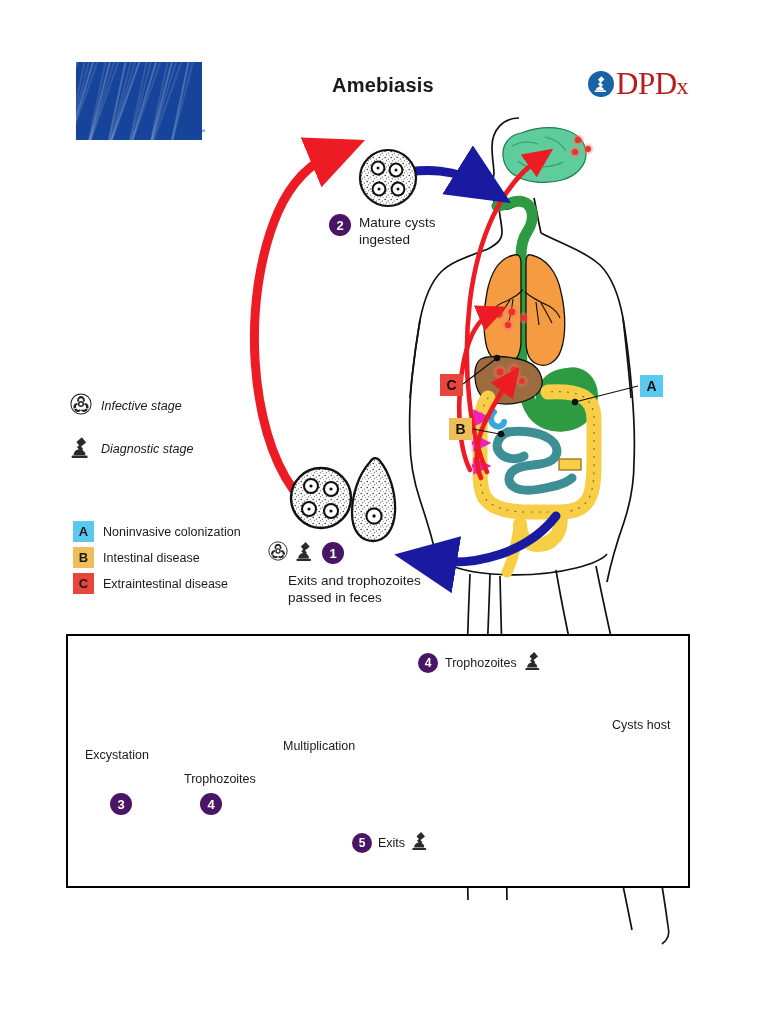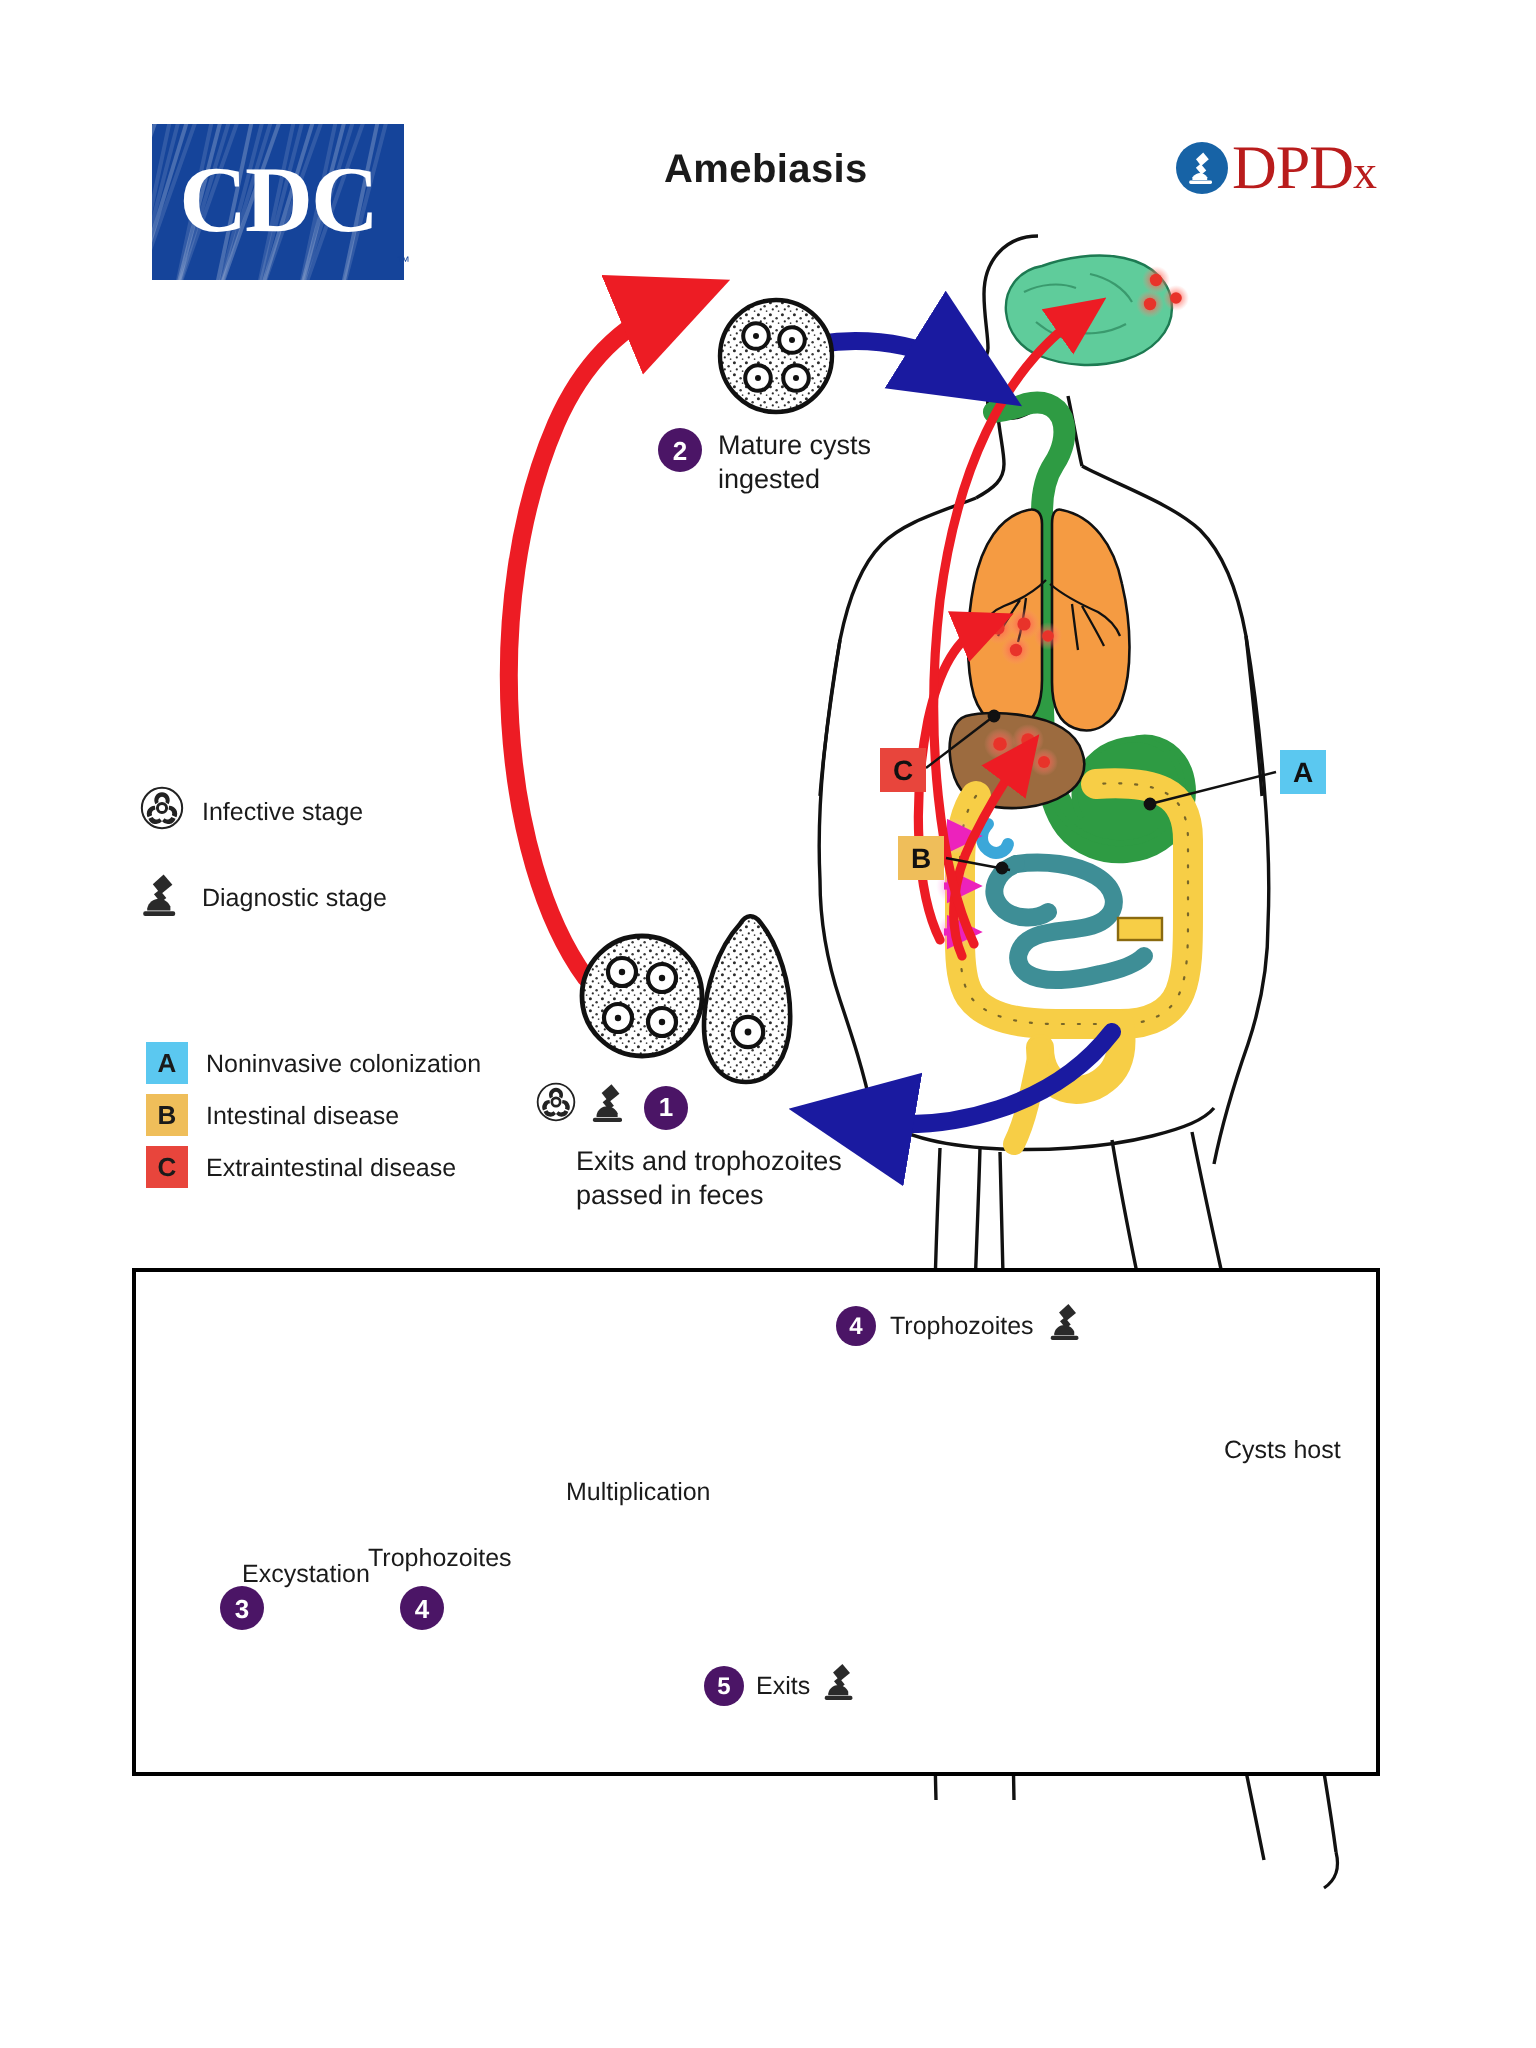--- a/index.html
+++ b/index.html
@@ -28,21 +28,21 @@
 
   
   #title{left:0;top:74px;width:768px;text-align:center;font-size:20px;font-weight:700;
       letter-spacing:.2px;}
   #title{left:332px;width:auto;text-align:center;}
 
   
   .legend-row{display:flex;align-items:center;gap:9px;font-size:12.5px;}
   #legend-infective{left:70px;top:393px;}
   #legend-diagnostic{left:70px;top:435px;}
-  .legend-row .lbl{white-space:nowrap;}
+  .legend-row .lbl{white-space:nowrap;font-style:italic;}
 
   
   #legend-abc{left:73px;top:521px;display:flex;flex-direction:column;gap:5px;}
   .abc-row{display:flex;align-items:center;gap:9px;}
   .abc-box{width:21px;height:21px;display:flex;align-items:center;justify-content:center;
       font-weight:700;font-size:13px;color:#1a1a1a;}
   .abc-lbl{font-size:12.5px;white-space:nowrap;}
 
   
   .body-tag{width:23px;height:22px;display:flex;align-items:center;justify-content:center;
@@ -59,21 +59,21 @@
 
   
   #step2-wrap{left:329px;top:214px;display:flex;align-items:flex-start;gap:8px;}
   #step2-text{font-size:13.5px;line-height:1.28;}
   #step1-icons{left:268px;top:540px;display:flex;align-items:center;gap:7px;}
   #step1-text{left:288px;top:572px;font-size:13.5px;line-height:1.28;}
 
   
   #panel{left:66px;top:634px;width:620px;height:250px;border:2.5px solid #000;background:#fff;}
   .panel-lbl{font-size:12.5px;white-space:nowrap;}
-  #lbl-excystation{left:85px;top:780px;margin-left:36px;}
+  #lbl-excystation{left:85px;top:748px;}
   #lbl-trophozoite{left:184px;top:772px;}
   #lbl-multiplication{left:283px;top:739px;}
   #lbl-exitshost{left:612px;top:718px;}
   #badge3{left:110px;top:793px;}
   #badge4a{left:200px;top:793px;}
   #b4-wrap{left:418px;top:650px;display:flex;align-items:center;gap:7px;}
   #b5-wrap{left:352px;top:830px;display:flex;align-items:center;gap:6px;}
   .inline-lbl{font-size:12.5px;}
 
   svg.layer{position:absolute;left:0;top:0;width:768px;height:1024px;pointer-events:none;}
@@ -101,21 +101,20 @@
       <i style="left: 78.4px; transform: rotate(14.5deg); opacity: 0.3;"></i>
       <i style="left: 83.6px; transform: rotate(17deg); opacity: 0.55;"></i>
       <i style="left: 88.8px; transform: rotate(19.5deg); opacity: 0.3;"></i>
       <i style="left: 94px; transform: rotate(12deg); opacity: 0.3;"></i>
       <i style="left: 99.2px; transform: rotate(14.5deg); opacity: 0.55;"></i>
       <i style="left: 104.4px; transform: rotate(17deg); opacity: 0.3;"></i>
       <i style="left: 109.6px; transform: rotate(19.5deg); opacity: 0.3;"></i>
       <i style="left: 114.8px; transform: rotate(12deg); opacity: 0.55;"></i>
       <i style="left: 120px; transform: rotate(14.5deg); opacity: 0.3;"></i>
     </div>
-  <div class="txt">CDC</div>
 </div>
 <div class="abs" id="cdc-tm">™</div>
 
 <div class="abs" id="dpdx-logo">
   <div id="dpdx-circle">
     <svg width="18" height="20" viewBox="0 0 18 20">
       <g fill="#ffffff">
         <path d="M9.6 2.2 L12.4 5.6 L8.6 9.0 L6.0 5.6 Z"></path>
         <rect x="7.0" y="8.4" width="3.1" height="4.4" transform="rotate(-40 8.5 10.6)"></rect>
         <path d="M4.2 14.6 Q8.2 10.4 11.6 14.6 L11.6 16.0 L4.2 16.0 Z"></path>

